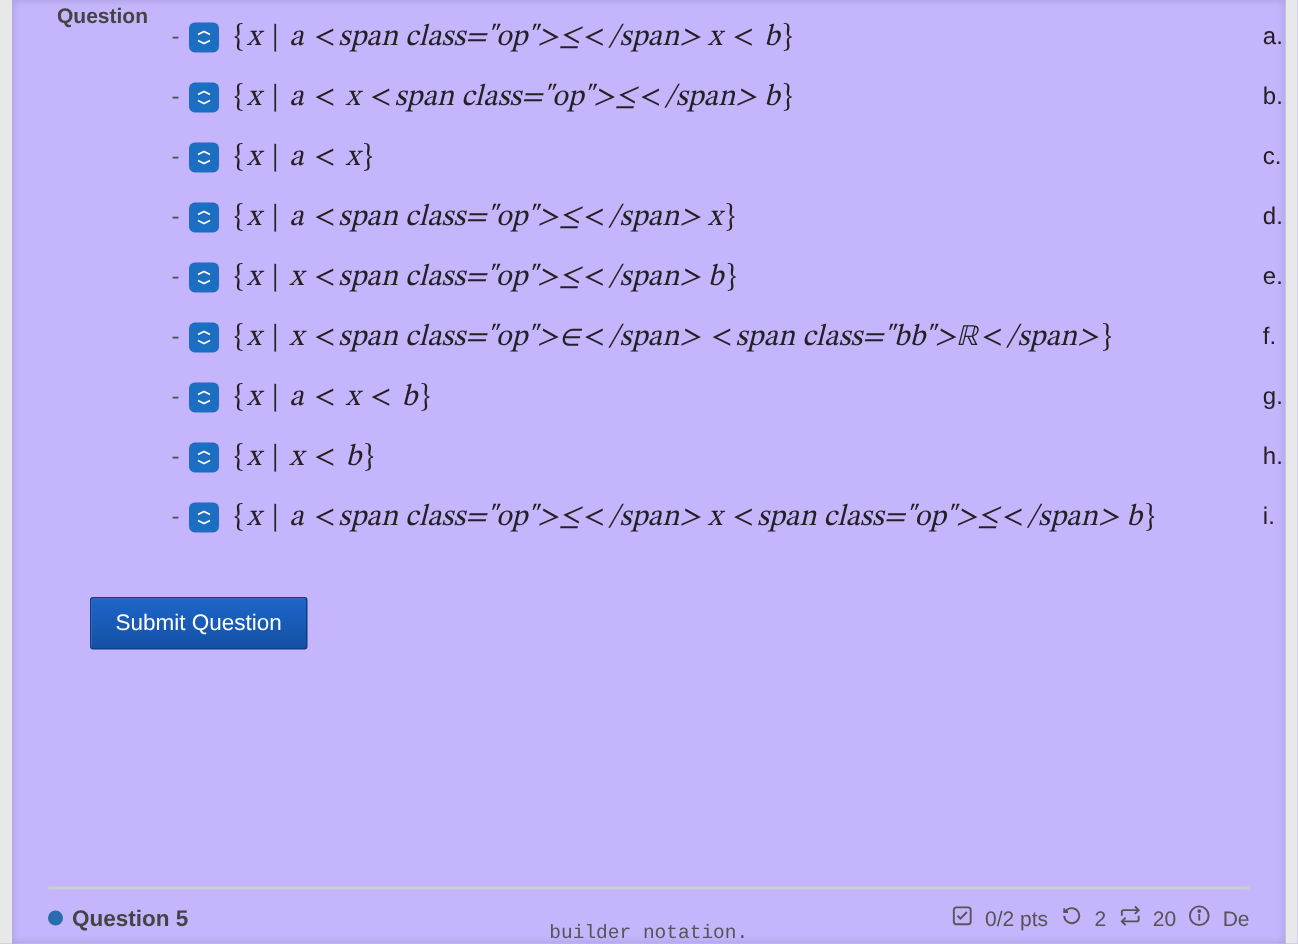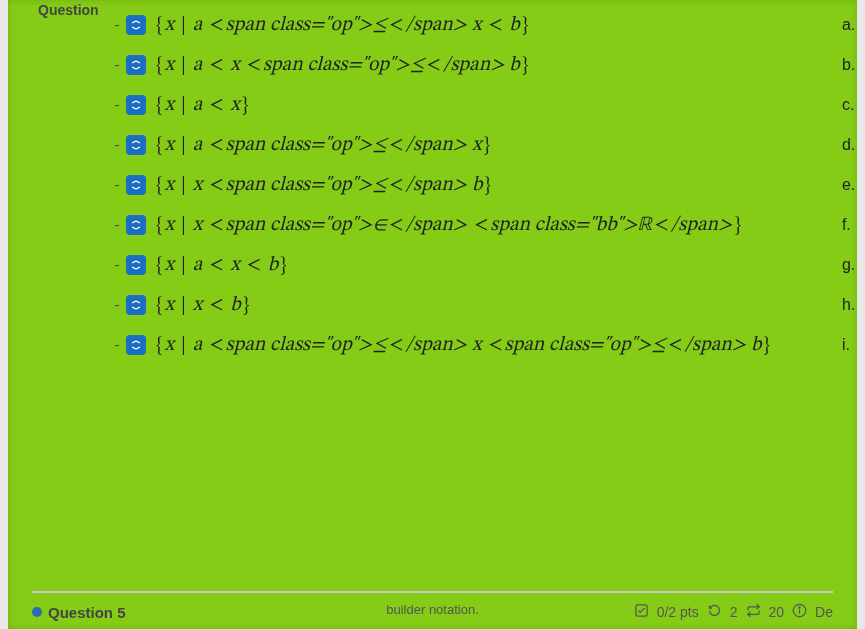--- a/index.html
+++ b/index.html
@@ -6,21 +6,21 @@
   body {
     width: 865px;
     height: 629px;
     background: #e8e8e8;
     font-family: Arial, Helvetica, sans-serif;
     color: #222;
     overflow: hidden;
     position: relative;
   }
   .page {
-    background: #84cc16;
+    background: #c4b5fd;
     margin: 0 8px;
     padding: 12px 24px 0 24px;
     height: 100%;
     position: relative;
     box-shadow: 0 0 6px rgba(0,0,0,.15) inset;
   }
   .header-stub {
     position: absolute;
     top: 0; left: 30px;
     font-size: 14px;
@@ -120,25 +120,26 @@
   .meta {
     display: flex;
     align-items: center;
     gap: 8px;
     font-size: 14px;
     color: #555;
   }
   .meta svg { width: 15px; height: 15px; }
   .builder-stub {
     position: absolute;
-    bottom: 12px;
+    bottom: 0;
     left: 50%;
     transform: translateX(-50%);
     font-size: 13px;
     color: #555;
+    font-family: Liberation Mono, monospace;
   }
 </style>
 </head>
 <body>
 
 <div class="page">
   <div class="header-stub">Question</div>
 
 
   <div class="content">
@@ -276,20 +277,21 @@
         </div>
         <div class="answer-row">
           <span class="answer-label">h.</span>
         </div>
         <div class="answer-row">
           <span class="answer-label">i.</span>
         </div>
       </div>
   </div>
 
+  <button class="submit-btn">Submit Question</button>
 
   <div class="footer">
     <div class="q-label">
       <span class="q-dot"></span>
       <span>Question 5</span>
     </div>
     <div class="meta">
       <span>
         <svg viewBox="0 0 24 24" fill="none" stroke="#555" stroke-width="2">
             <rect x="3" y="3" width="18" height="18" rx="3"></rect>

